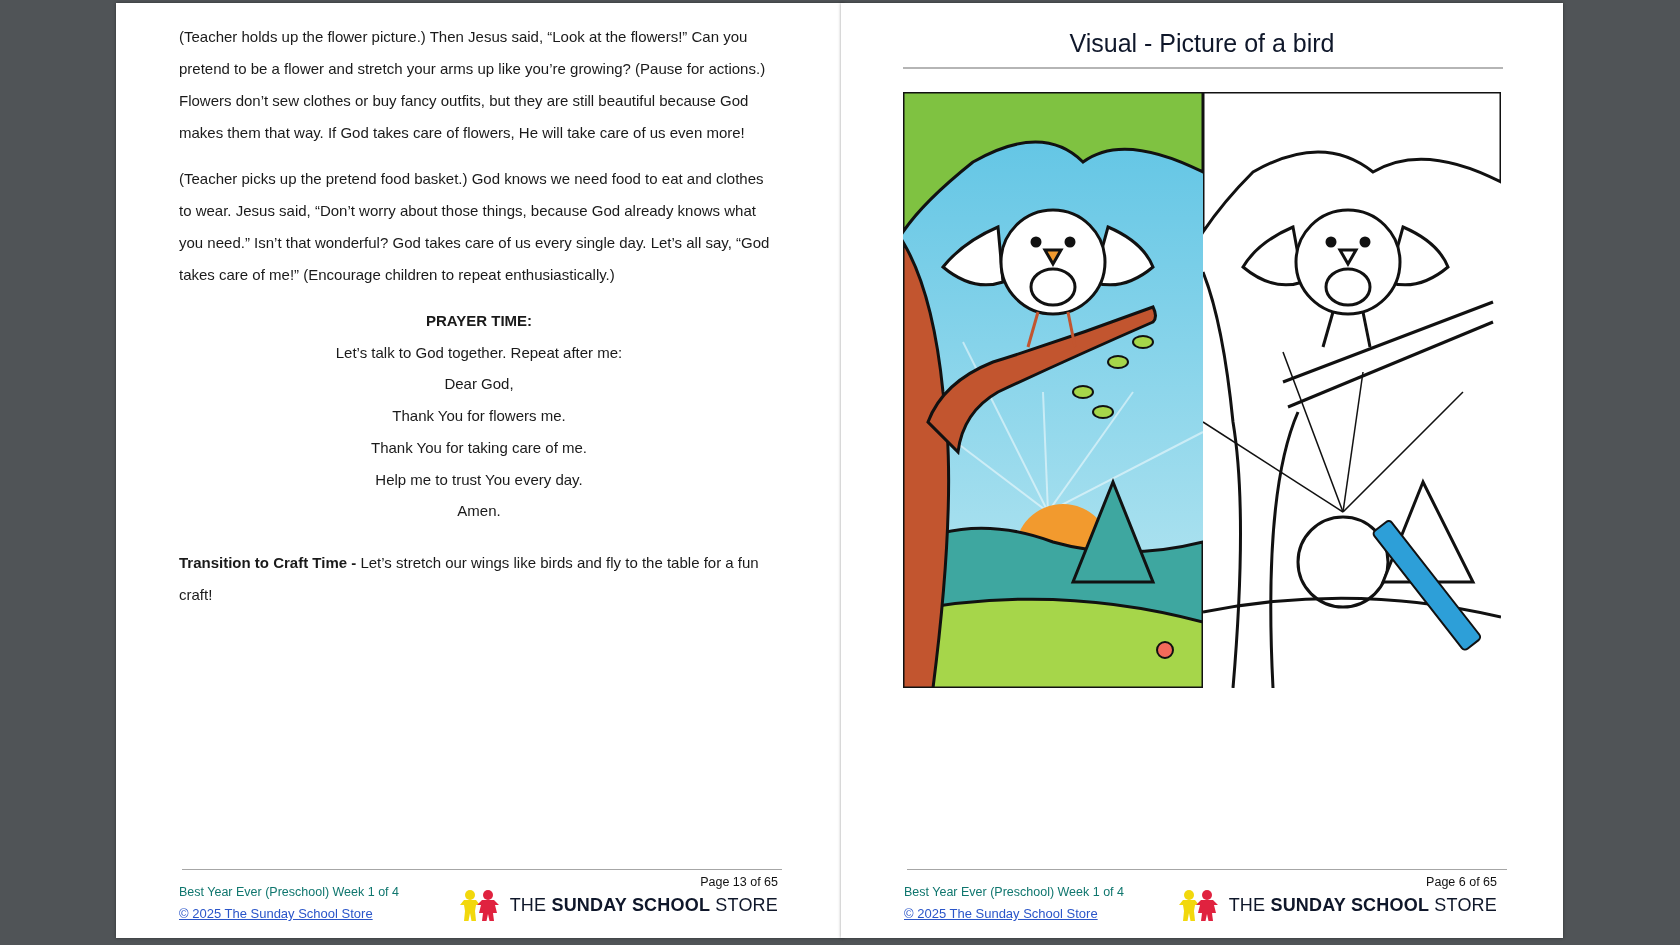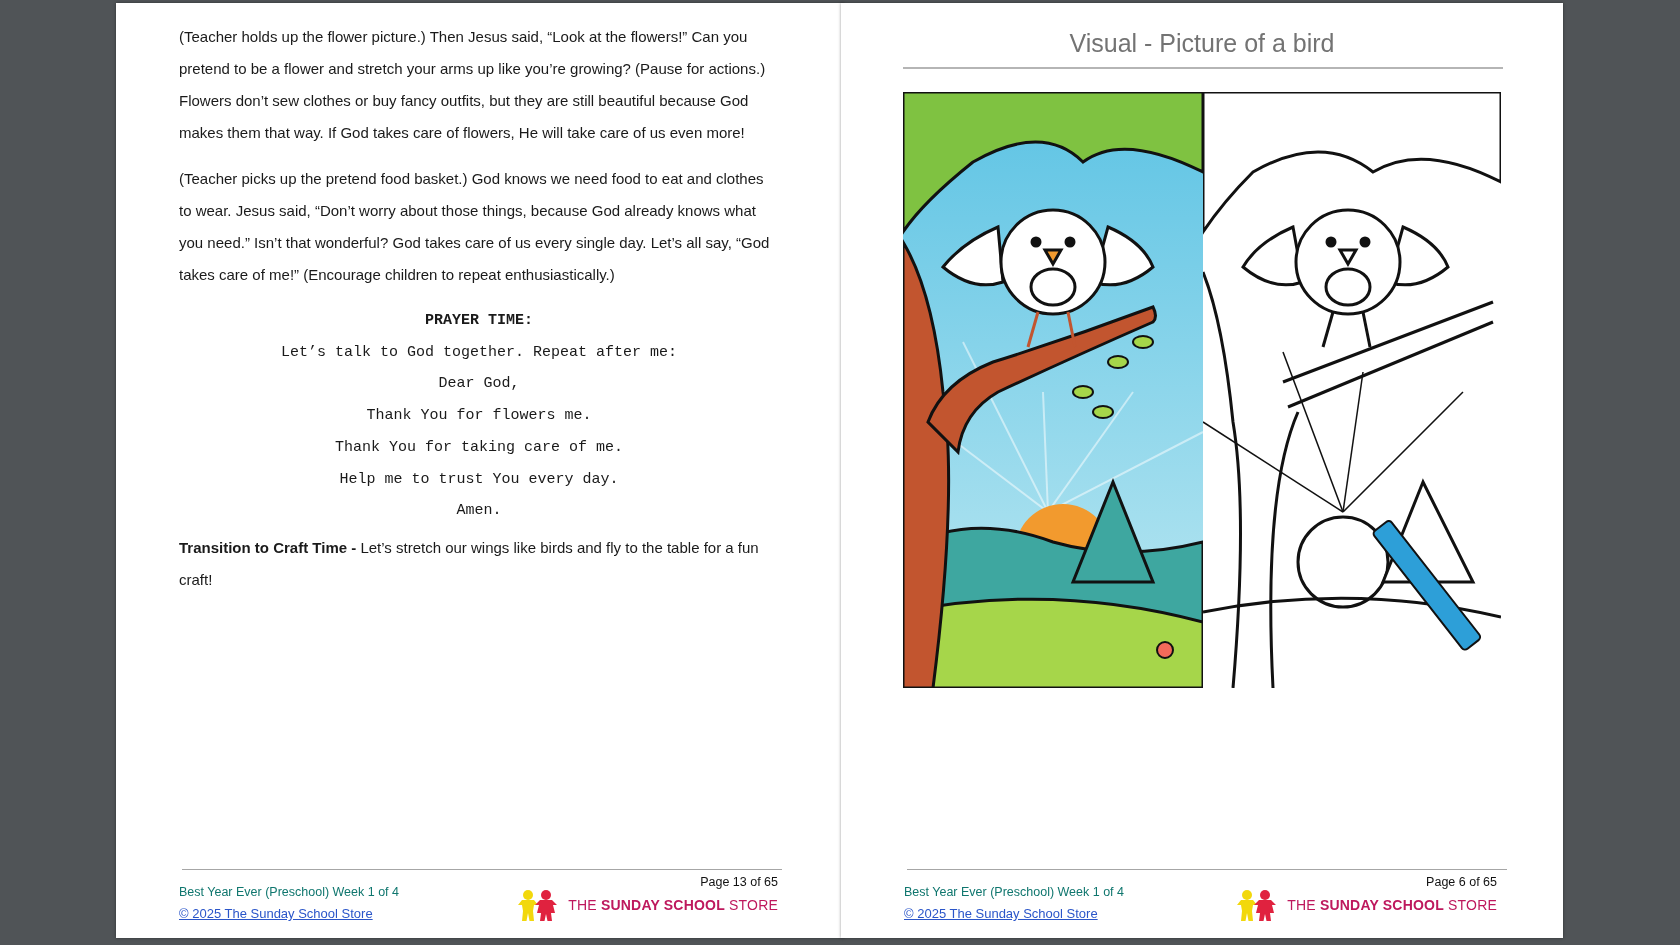--- a/index.html
+++ b/index.html
@@ -20,46 +20,46 @@
   .body-text { position:absolute; left:63px; width:600px; font-size:15px; }
   .para { margin:0 0 14px 0; line-height:32px; }
   .center { text-align:center; margin:0; line-height:31.7px; }
   .bold { font-weight:bold; }
 
   .footer-rule { position:absolute; left:66px; width:600px; top:866px; height:0; border-top:1.5px solid #a6a6a6; }
   .footer-left-1 { position:absolute; left:63px; top:882px; font-size:12.5px; color:#0f766e; }
   .footer-left-2 { position:absolute; left:63px; top:903px; font-size:13px; color:#2a55c9; text-decoration:underline; cursor:pointer; }
   .footer-page { position:absolute; right:66px; top:872px; font-size:12.5px; color:#111;margin-left:33px; }
   .footer-brand { position:absolute; right:66px; top:886px; display:flex; align-items:center; gap:8px; }
-  .brand-text { font-size:14px; letter-spacing:0.2px; color:#be185d; }
+  .brand-text { font-size:18px; letter-spacing:0.2px; color:#0f172a; }
   .brand-text b { font-weight:900; }
 
-  .visual-title { position:absolute; left:0; width:722px; top:26px; text-align:center; font-size:25px; color:#737373; }
+  .visual-title { position:absolute; left:0; width:722px; top:26px; text-align:center; font-size:25px; color:#0f172a; }
   .title-rule { position:absolute; left:62px; width:600px; top:64px; border-top:2px solid #b5b5b5; }
   .picture { position:absolute; left:62px; top:89px; width:598px; height:596px; overflow:hidden; }
 </style>
 </head>
 <body>
 
 <div class="page" id="page-left">
   <div class="body-text" style="top:18px;">
     <p class="para">(Teacher holds up the flower picture.) Then Jesus said, “Look at the flowers!” Can you pretend to be a flower and stretch your arms up like you’re growing? (Pause for actions.) Flowers don’t sew clothes or buy fancy outfits, but they are still beautiful because God makes them that way. If God takes care of flowers, He will take care of us even more!</p>
     <p class="para">(Teacher picks up the pretend food basket.) God knows we need food to eat and clothes to wear. Jesus said, “Don’t worry about those things, because God already knows what you need.” Isn’t that wonderful? God takes care of us every single day. Let’s all say, “God takes care of me!” (Encourage children to repeat enthusiastically.)</p>
 
-    <div style="margin-top:10px;font-family:Liberation Mono, monospace;">
+    <div style="margin-top:10px;">
       <p class="center bold">PRAYER TIME:</p>
       <p class="center">Let’s talk to God together. Repeat after me:</p>
       <p class="center">Dear God,</p>
       <p class="center">Thank You for flowers me.</p>
       <p class="center">Thank You for taking care of me.</p>
       <p class="center">Help me to trust You every day.</p>
       <p class="center">Amen.</p>
     </div>
 
-    <p class="para" style="margin-top:5px;">
+    <p class="para" style="margin-top:20px;">
       <span class="bold">Transition to Craft Time - </span><span>Let’s stretch our wings like birds and fly to the table for a fun craft!</span>
     </p>
   </div>
 
   <div class="footer-rule"></div>
   <div class="footer-left-1">Best Year Ever (Preschool) Week 1 of 4</div>
   <a class="footer-left-2">© 2025 The Sunday School Store</a>
   <div class="footer-page">Page 13 of 65</div>
   <div class="footer-brand">
     <svg width="44" height="32" viewBox="0 0 44 32">

